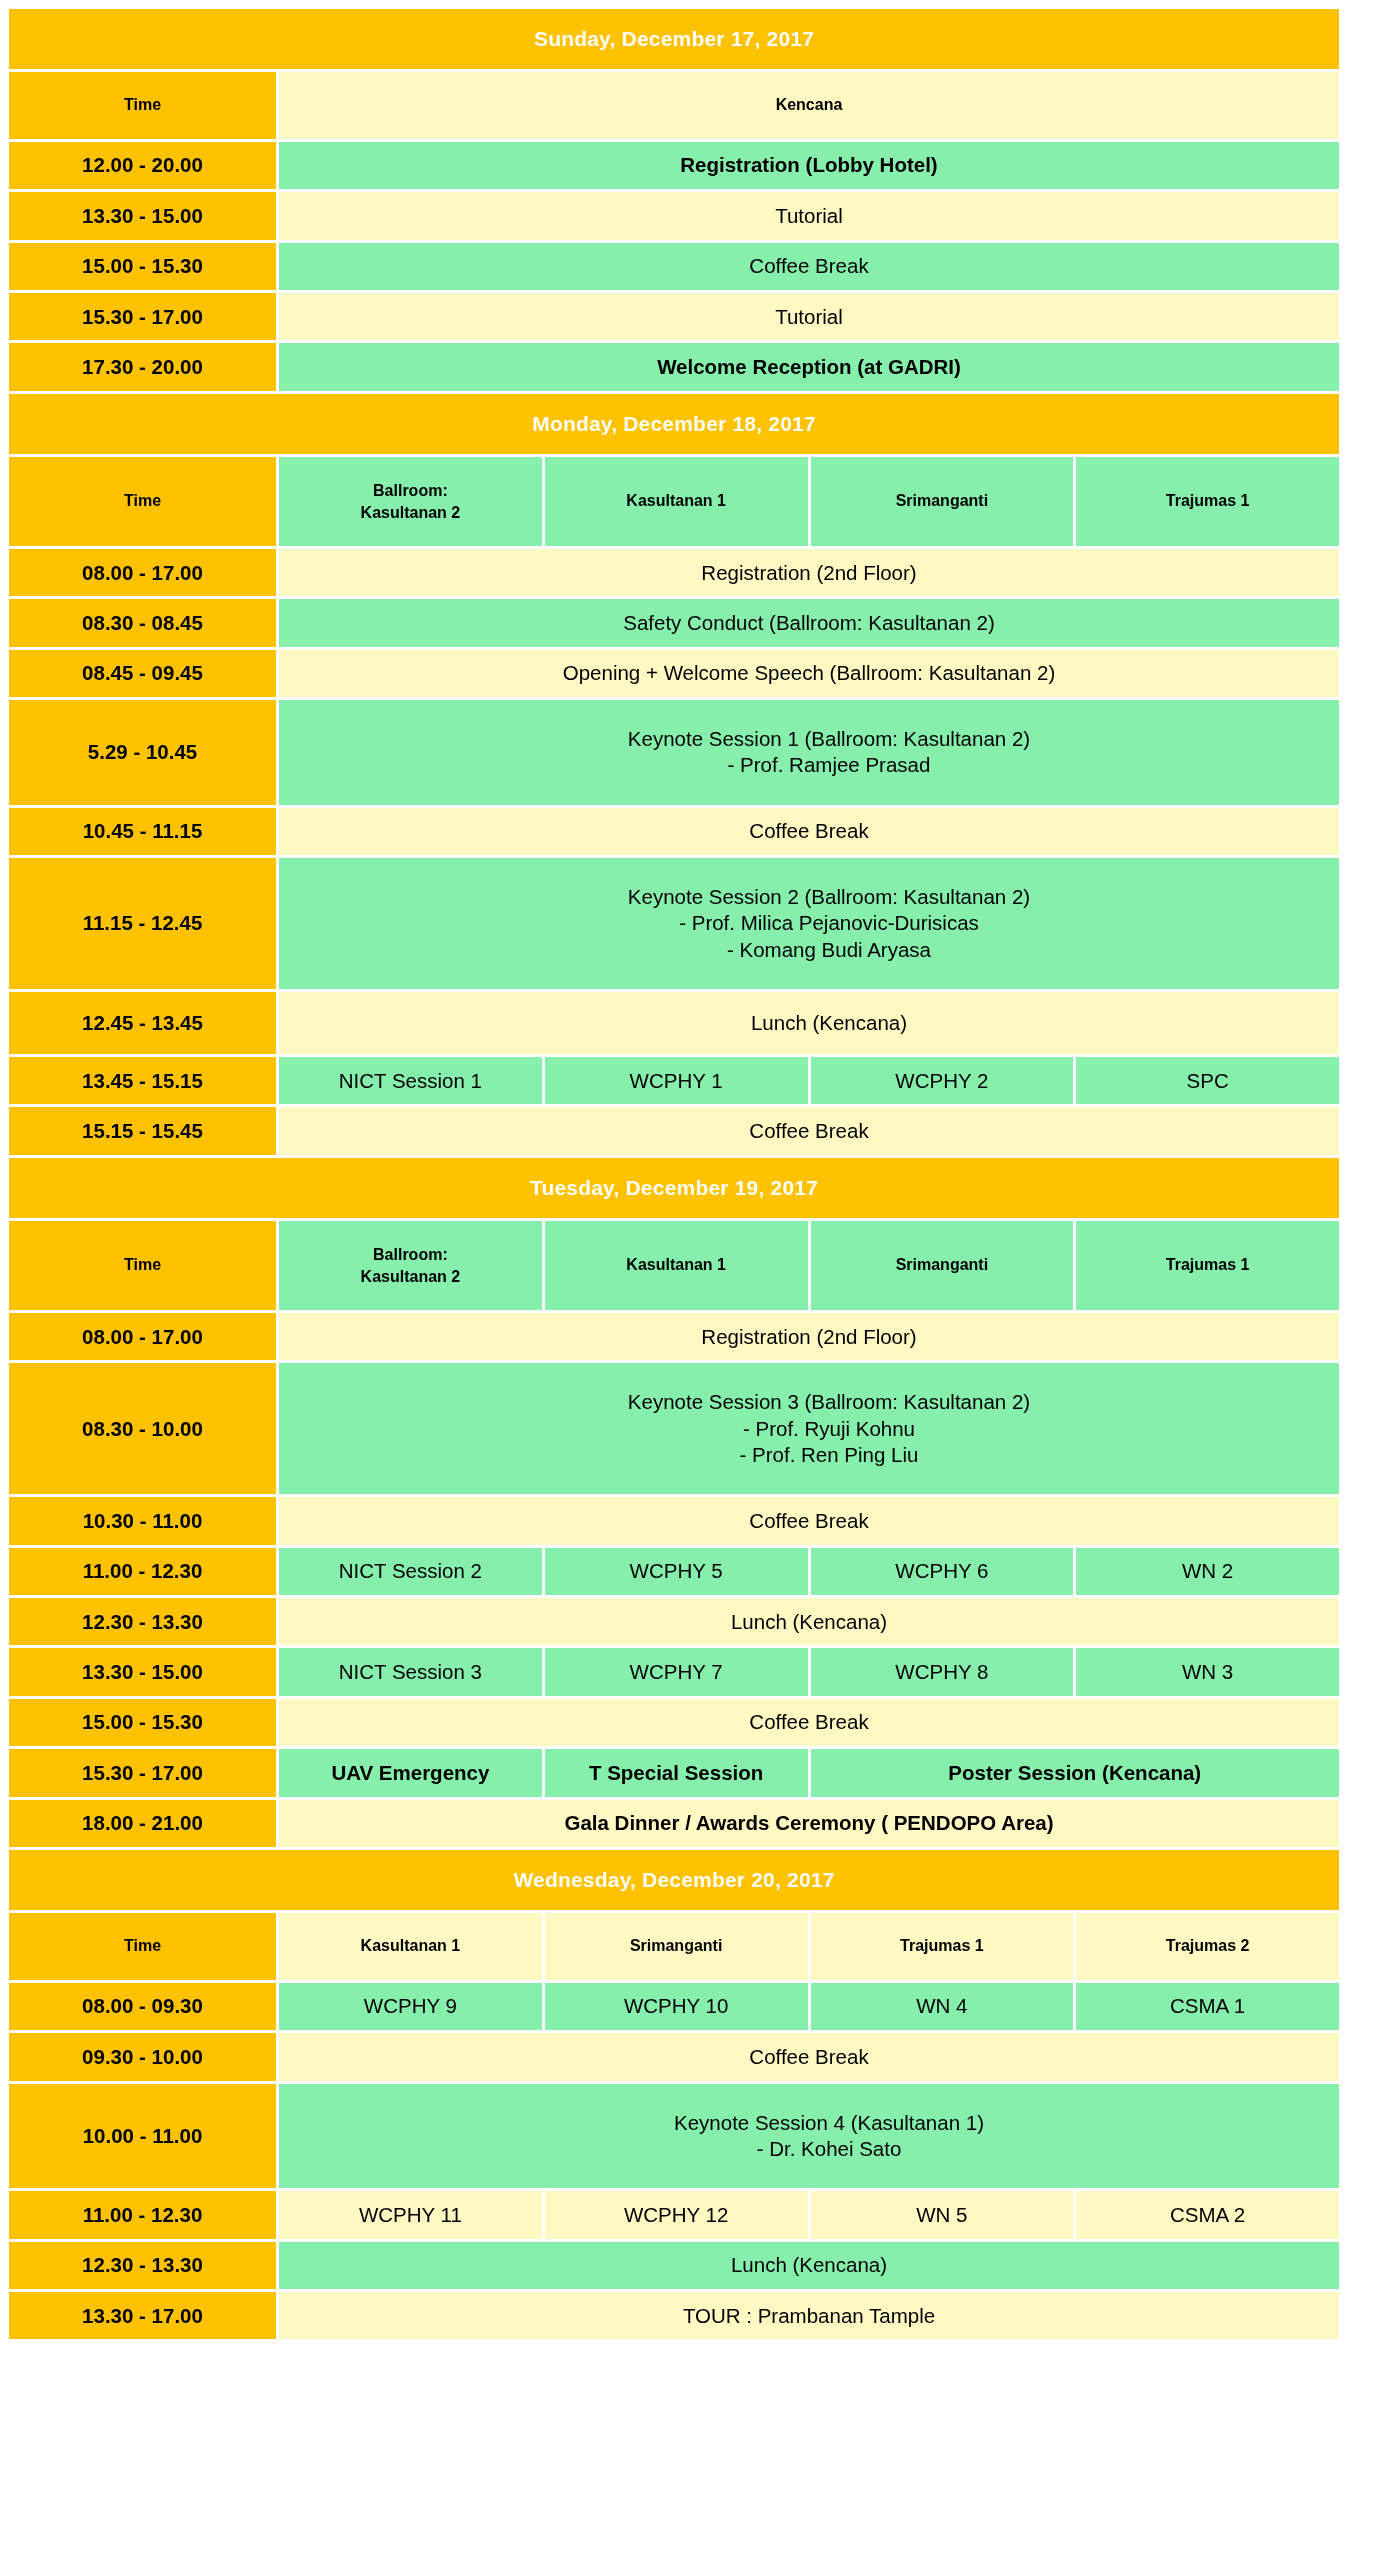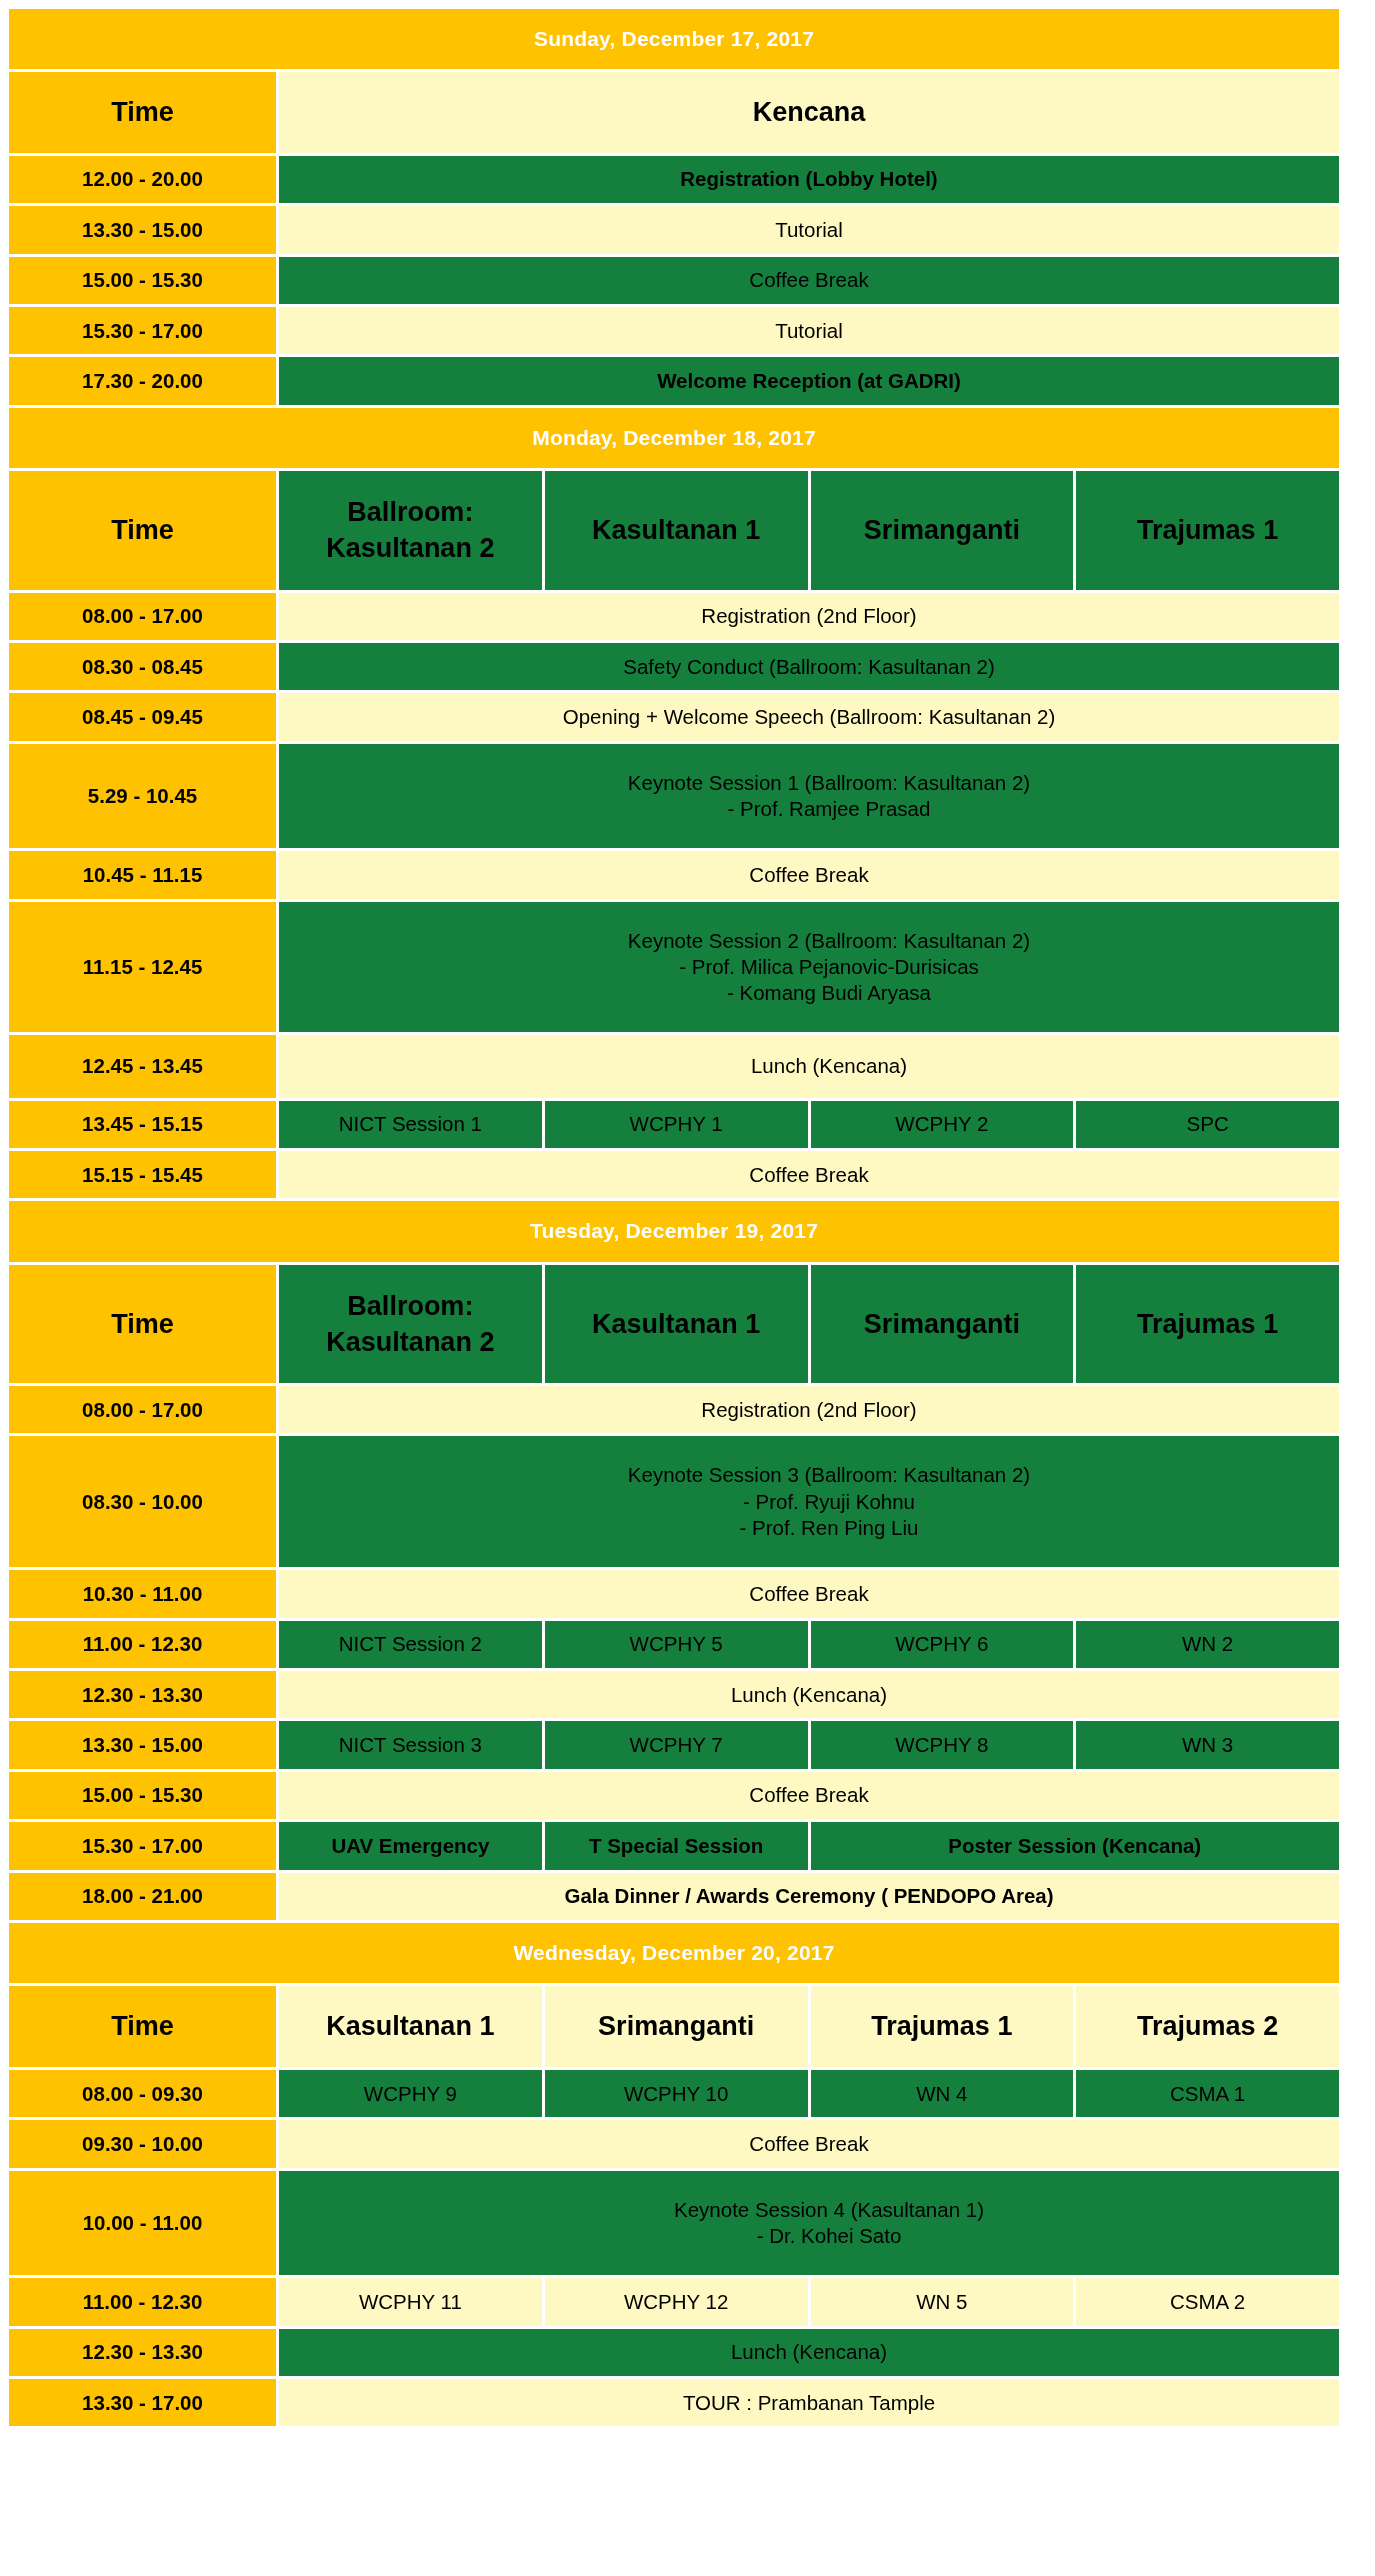--- a/index.html
+++ b/index.html
@@ -41,27 +41,27 @@
 
   
   td.time {
     background: #FFC200;
     font-weight: bold;
     font-size: 20.5px;
     color: #000000;
   }
 
   
-  td.shade-a { background: #15803d; margin-top: 40px; }   
+  td.shade-a { background: #86efac; margin-top: 40px; }   
   td.shade-b { background: #fef9c3; }   
 
   
   td.colhead {
     font-weight: bold;
-    font-size: 27px;
+    font-size: 16px;
     padding: 23px 4.5px;
   }
   td.colhead.tall { line-height: 1.34; }
 
   td.bold { font-weight: bold; }
   td.tallrow { padding-top: 26px; padding-bottom: 26px; padding-left: 46px; }
   td.midrow  { padding-top: 18px; padding-bottom: 18px; }
 
   .ml { white-space: pre-line; }
 </style>

